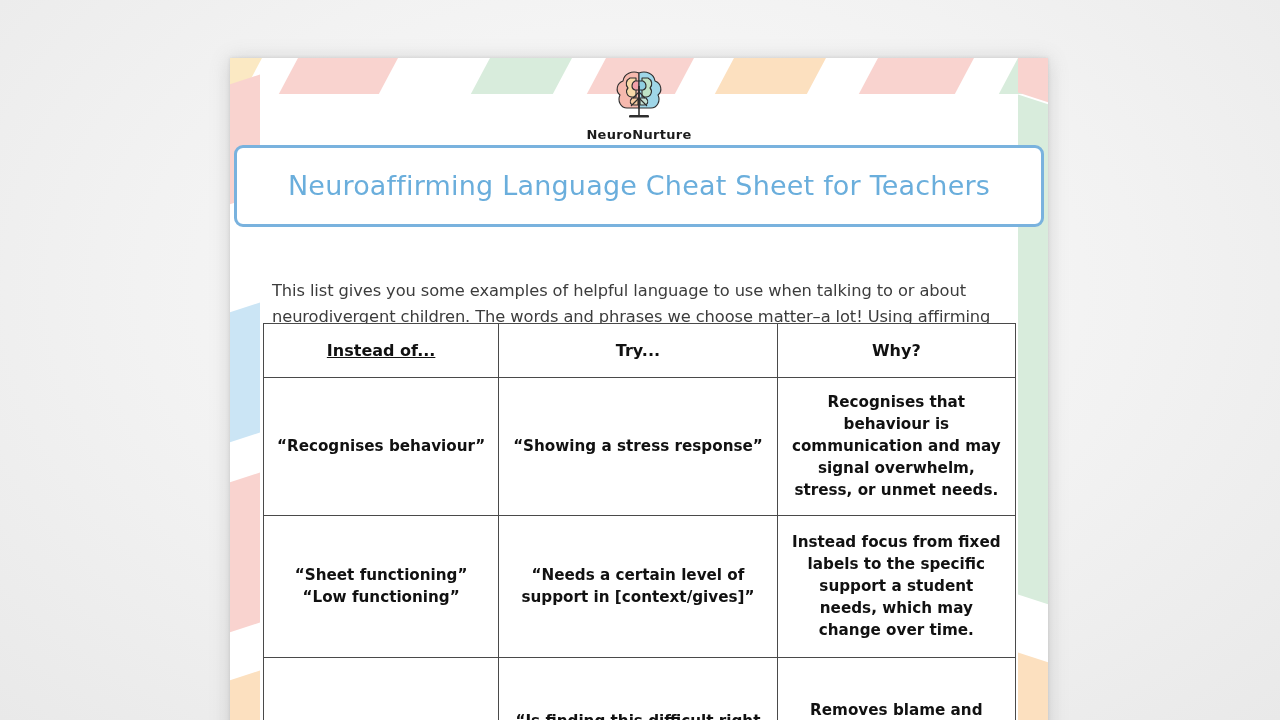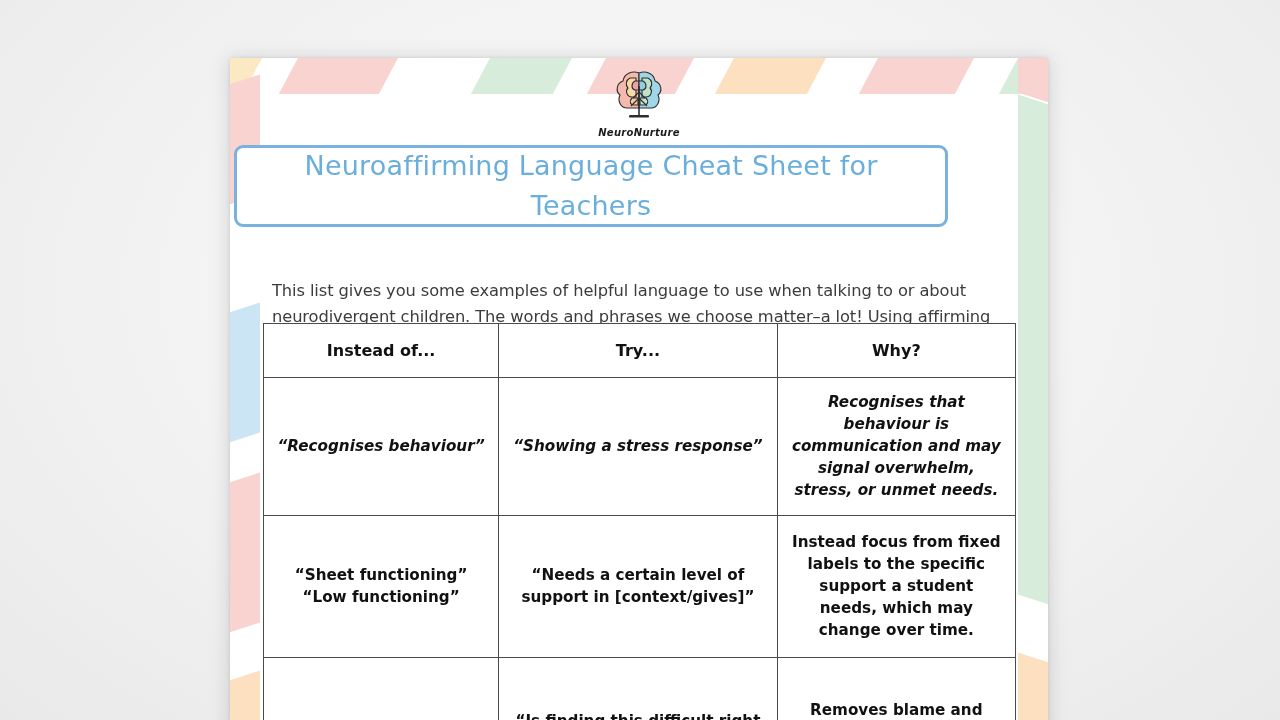--- a/index.html
+++ b/index.html
@@ -54,34 +54,33 @@
   #logo-block {
     position: absolute;
     left: 0; right: 0;
     top: 6px;
     text-align: center;
     z-index: 4;
   }
   #brain-logo { display: block; margin: 0 auto; }
   #logo-text {
     font-family: "DejaVu Sans", sans-serif;
-    font-size: 10px;
+    font-size: 13px;
     font-weight: 700;
     color: #1c1c1c;
     letter-spacing: 0.3px;
     margin-top: 1px;
-    font-style: italic;
   }
 
   
   #title-box {
     position: absolute;
     left: 4px;
     top: 87px;
-    width: 714px;
+    width: 810px;
     height: 82px;
     border: 3px solid #79b2de;
     border-radius: 9px;
     background: #ffffff;
     display: flex;
     align-items: center;
     justify-content: center;
     z-index: 5;
     padding: 0 22px;
   }
@@ -133,25 +132,25 @@
     font-weight: 700;
     height: 54px;
     padding: 6px 8px;
   }
   #cheat-table td {
     font-size: 15.2px;
     font-weight: 700;
     padding: 14px 12px;
     line-height: 1.44;
   }
-  .col-a { width: 251px; }
+  .col-a { width: 251px; text-decoration: underline; }
   .col-b { width: 296px; }
   .col-c { width: 251px; }
 
-  .row-tall td { height: 130px; font-style: italic; }
+  .row-tall td { height: 130px; }
   .row-tall2 td { height: 142px; }
   .row-clip td { height: 150px; }
 </style>
 </head>
 <body>
 
 <div id="page-sheet">
 
   <div class="stripe-layer">
 

